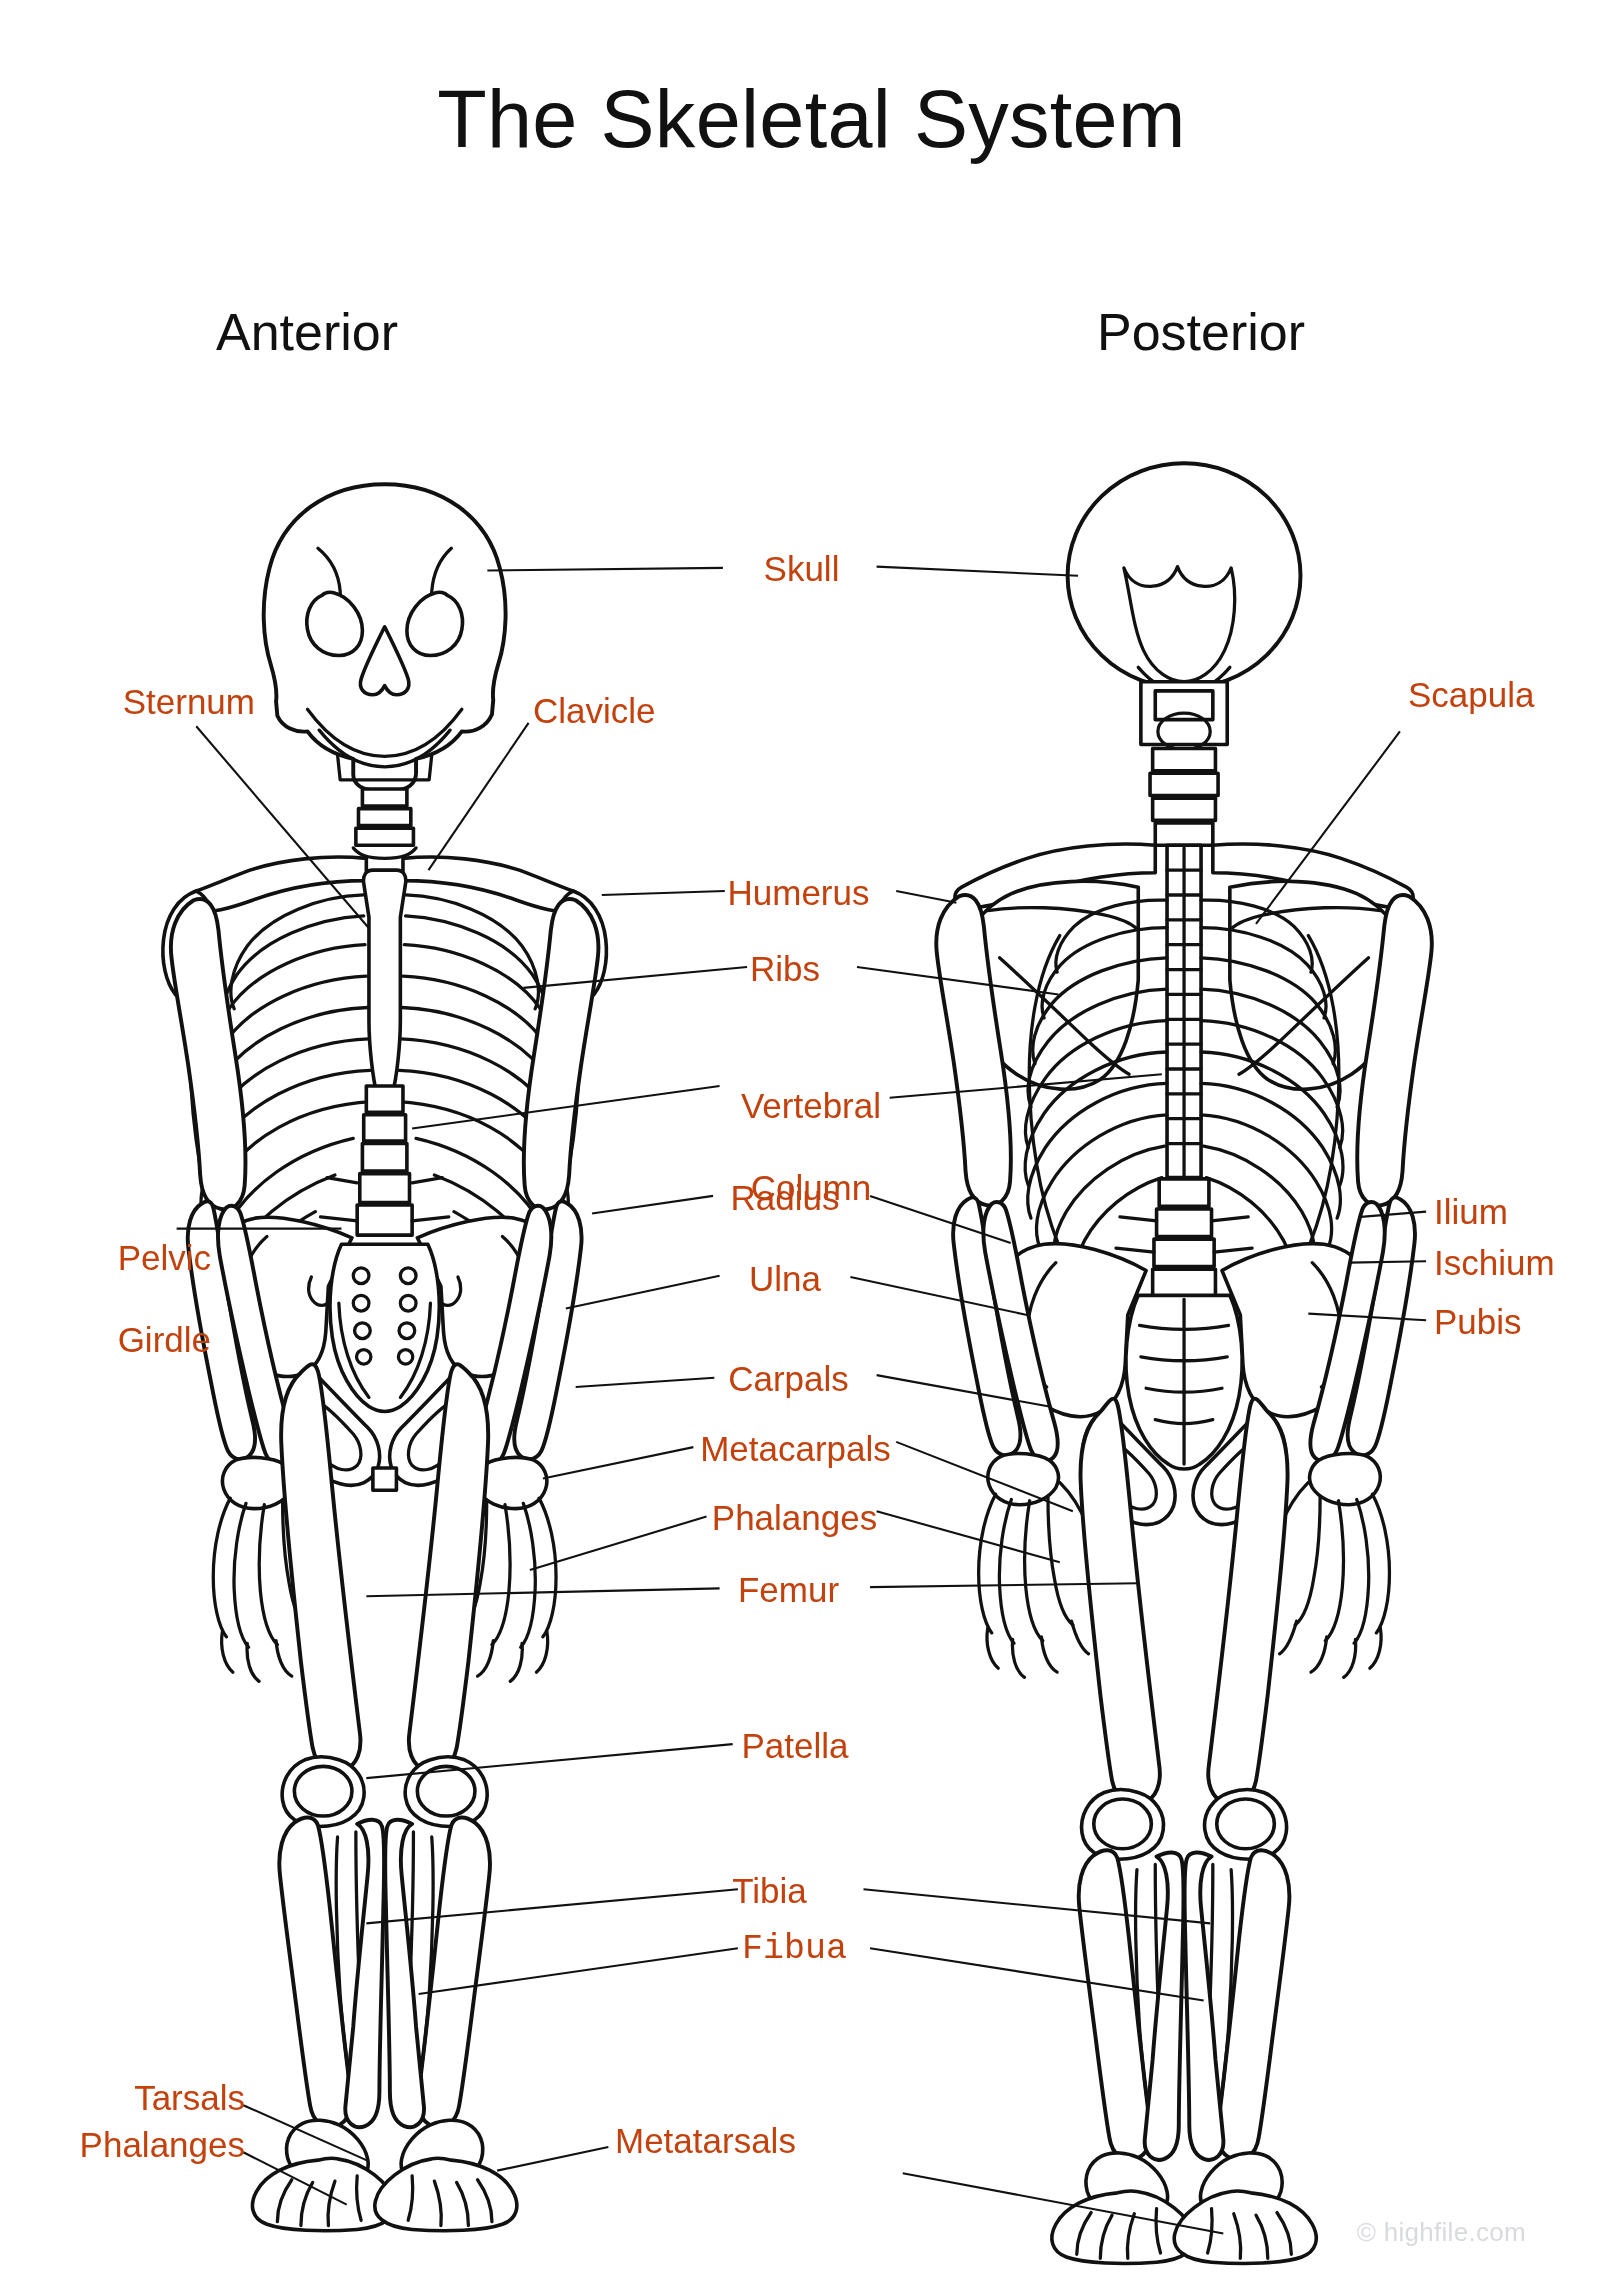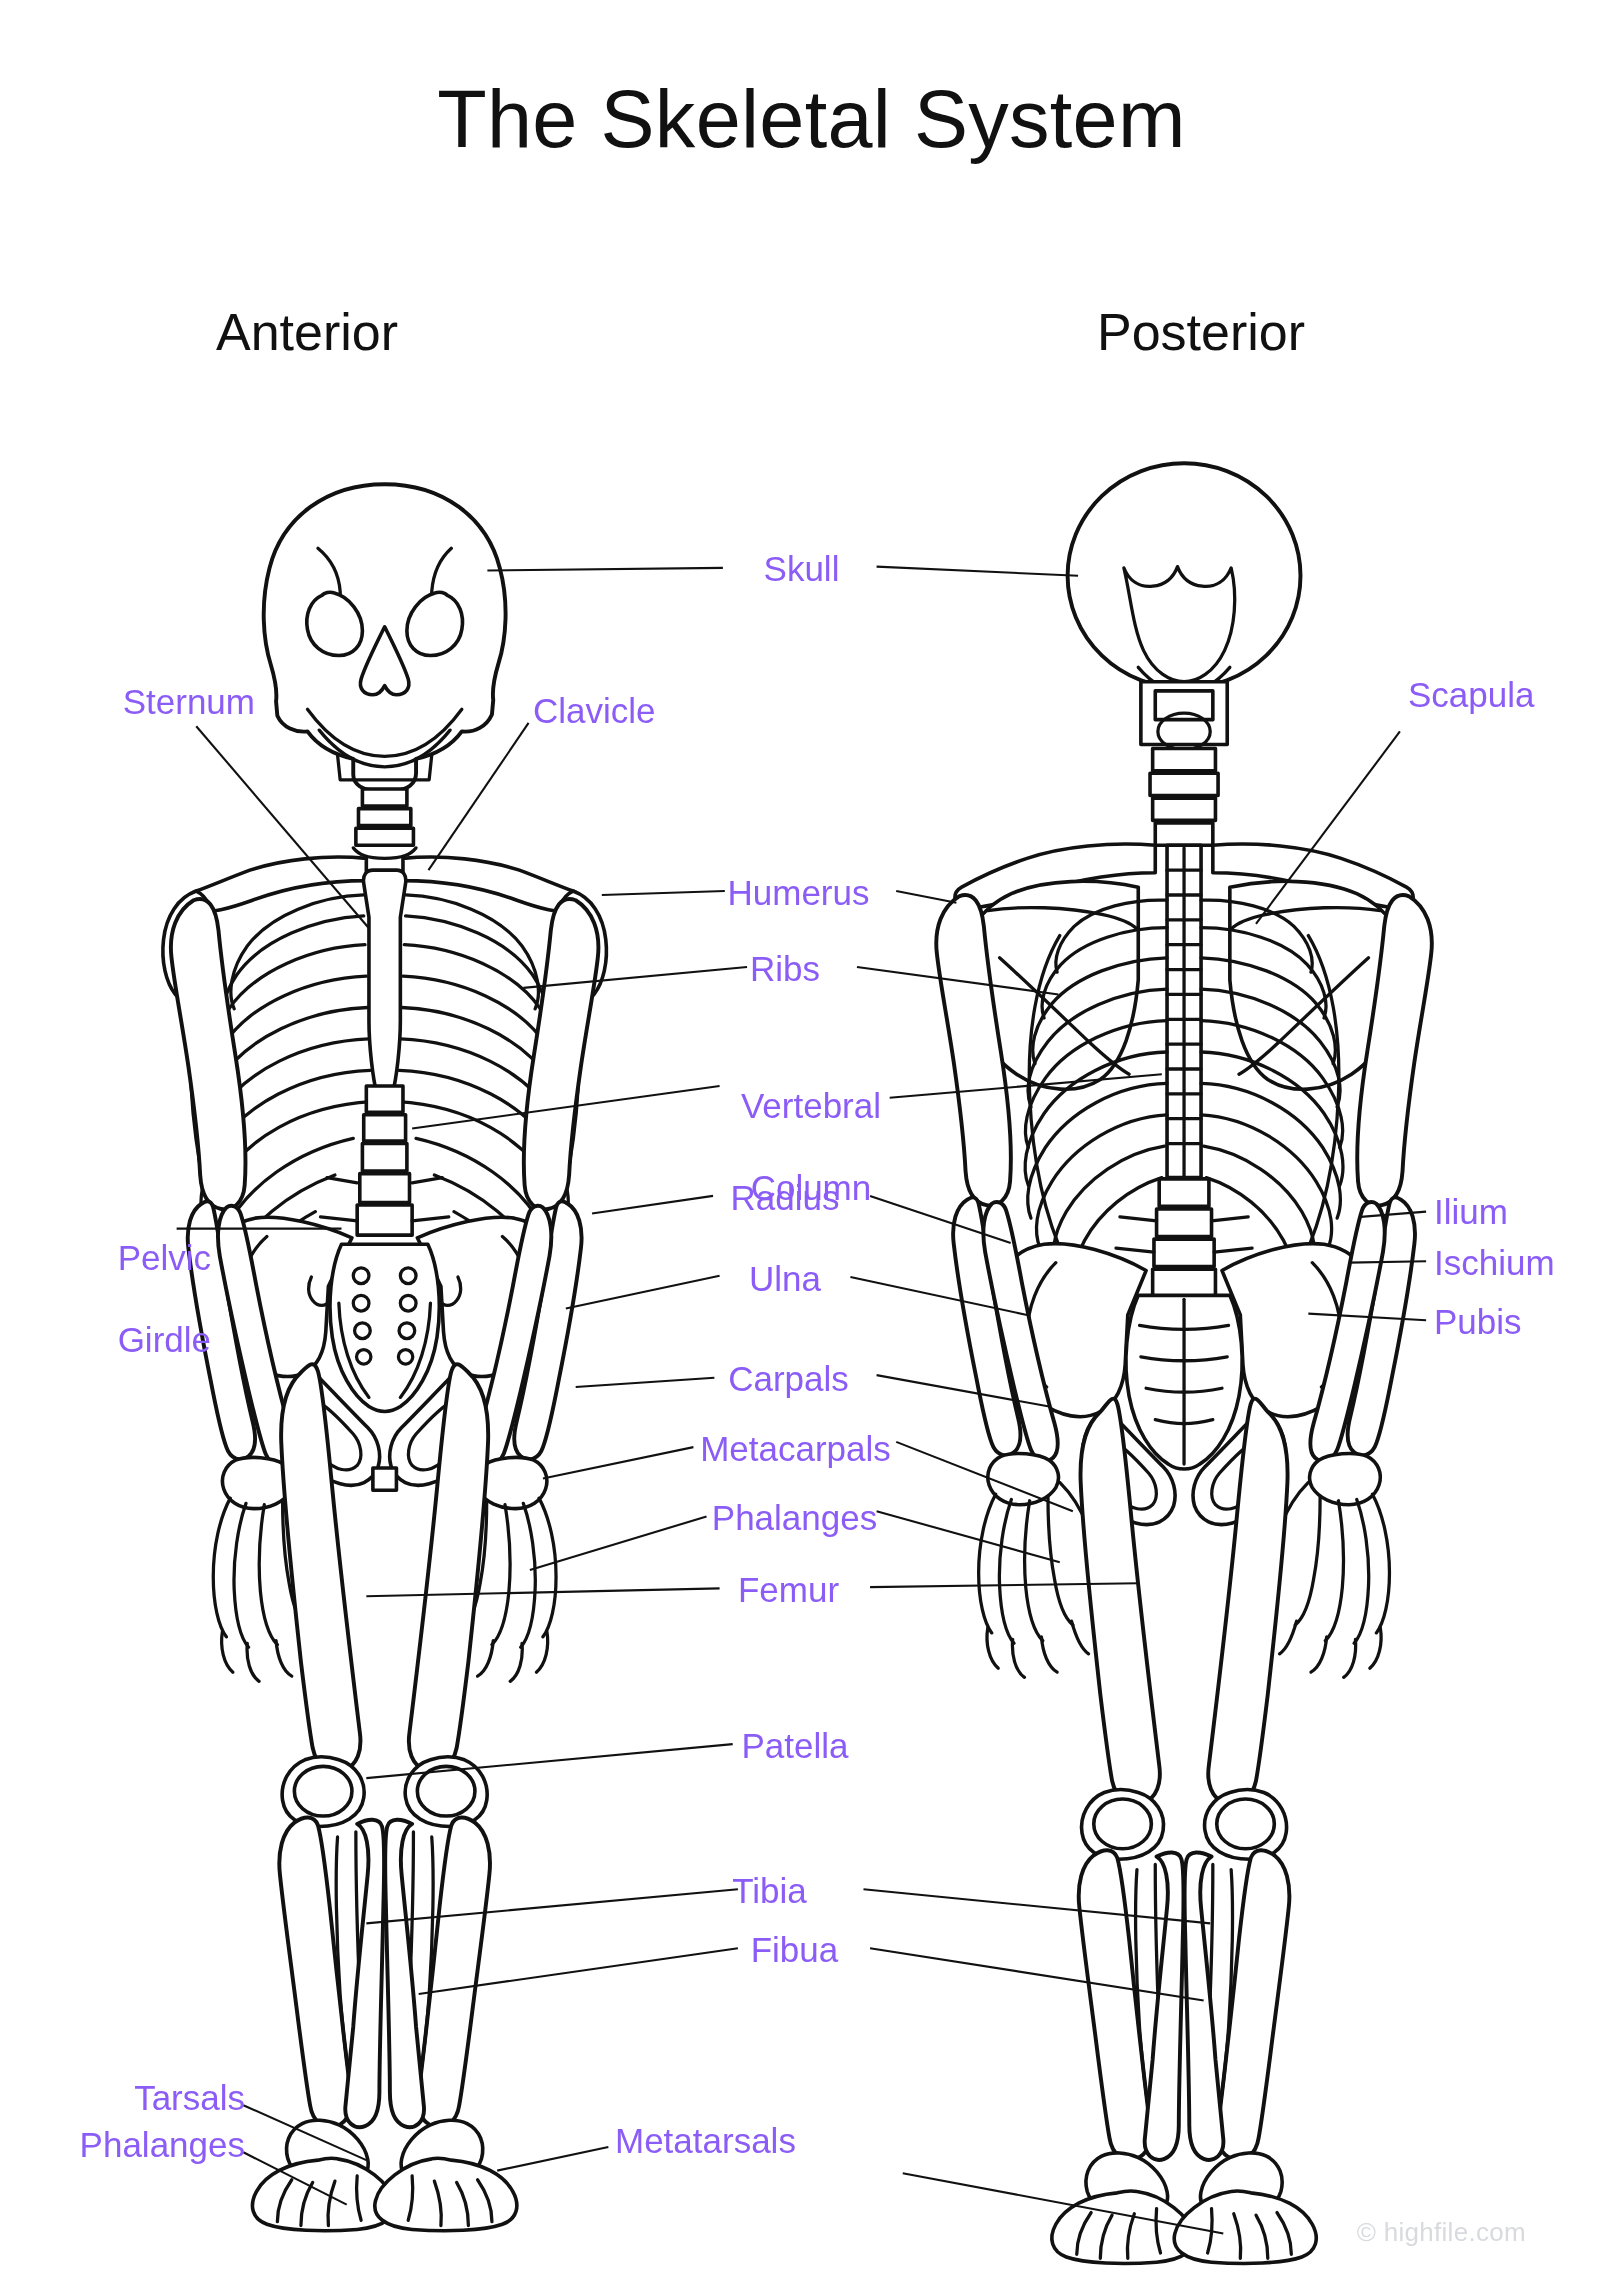--- a/index.html
+++ b/index.html
@@ -18,21 +18,21 @@
     letter-spacing:0.3px;color:#111;
   }
   .view-label{
     position:absolute;font-size:52px;font-weight:400;color:#111;
     text-align:center;
   }
   #label-anterior{left:209px;top:302px;width:196px;}
   #label-posterior{left:1090px;top:302px;width:222px;}
 
   .lbl{
-    position:absolute;font-size:35px;line-height:41px;color:#8b5cf6;
+    position:absolute;font-size:35px;line-height:41px;color:#c2410c;
     white-space:pre;
   }
   .lbl.ctr{text-align:center;}
   .lbl.rgt{text-align:right;}
   .lbl.lft{text-align:left;}
 
   svg.art{position:absolute;left:0;top:0;width:1623px;height:2295px;overflow:visible;pointer-events:none;}
   .bone{fill:#ffffff;stroke:#111111;stroke-width:6;stroke-linejoin:round;stroke-linecap:round;}
   .bone-thin{fill:none;stroke:#111111;stroke-width:5;stroke-linecap:round;stroke-linejoin:round;}
   .bone-fill{fill:#ffffff;stroke:#111111;stroke-width:5.5;stroke-linejoin:round;stroke-linecap:round;}
@@ -578,21 +578,21 @@
 
   <div class="lbl ctr" style="left:700px;top:1177px;width:170px;">Radius</div>
   <div class="lbl ctr" style="left:713px;top:1258px;width:144px;">Ulna</div>
   <div class="lbl ctr" style="left:700px;top:1358px;width:177px;">Carpals</div>
   <div class="lbl ctr" style="left:681px;top:1428px;width:229px;">Metacarpals</div>
   <div class="lbl ctr" style="left:690px;top:1497px;width:209px;">Phalanges</div>
 
   <div class="lbl ctr" style="left:713px;top:1569px;width:151px;">Femur</div>
   <div class="lbl ctr" style="left:713px;top:1725px;width:164px;">Patella</div>
   <div class="lbl ctr" style="left:704px;top:1870px;width:131px;">Tibia</div>
-  <div class="lbl ctr" style="left:726px;top:1929px;width:137px;">Fibua</div>
+  <div class="lbl ctr" style="left:726px;top:1929px;width:137px;font-family:Liberation Mono, monospace;">Fibua</div>
 
   <div class="lbl rgt" style="left:0px;top:1196px;width:171px;padding-left:40px;">
     <span>Pelvic</span><br>
     <span>Girdle</span>
   </div>
 
   <div class="lbl lft" style="left:1434px;top:1191px;width:196px;">Ilium</div>
   <div class="lbl lft" style="left:1434px;top:1242px;width:196px;">Ischium</div>
   <div class="lbl lft" style="left:1434px;top:1301px;width:196px;">Pubis</div>
 

